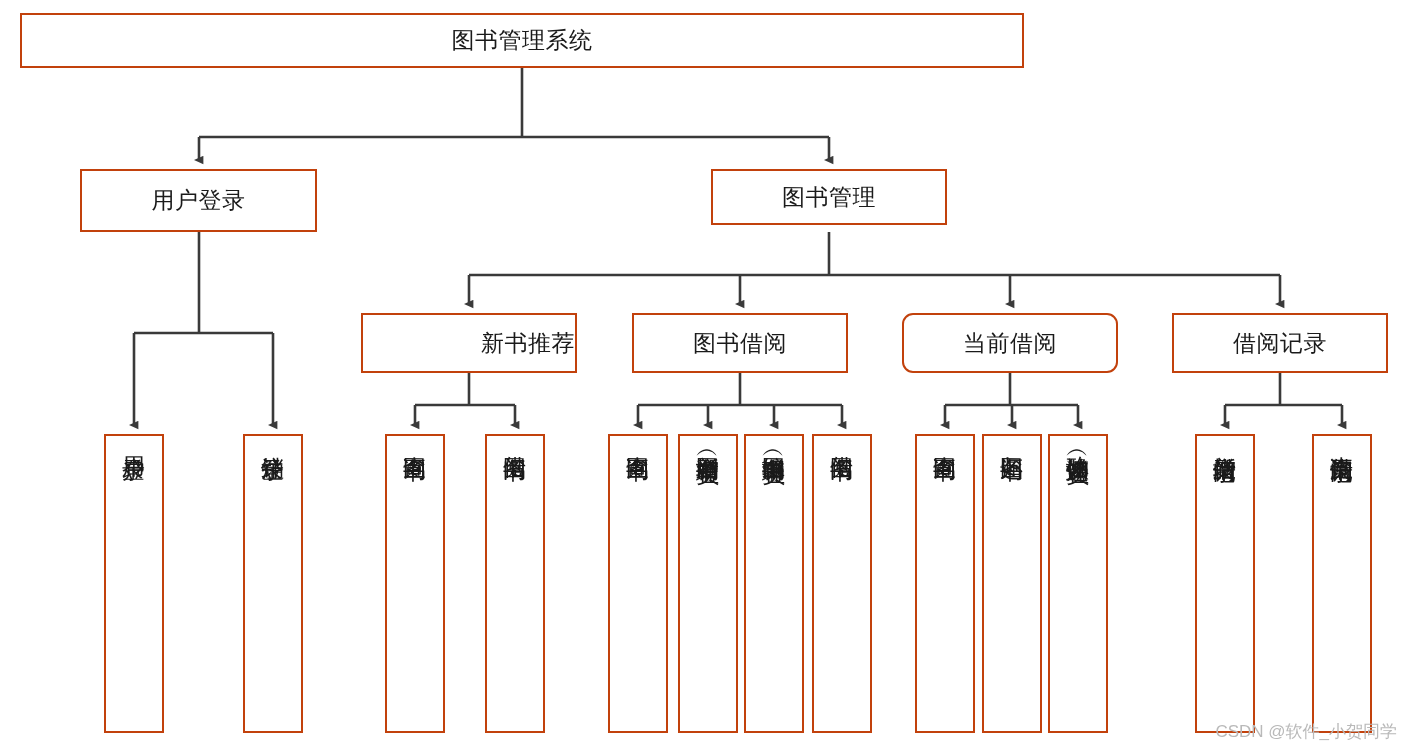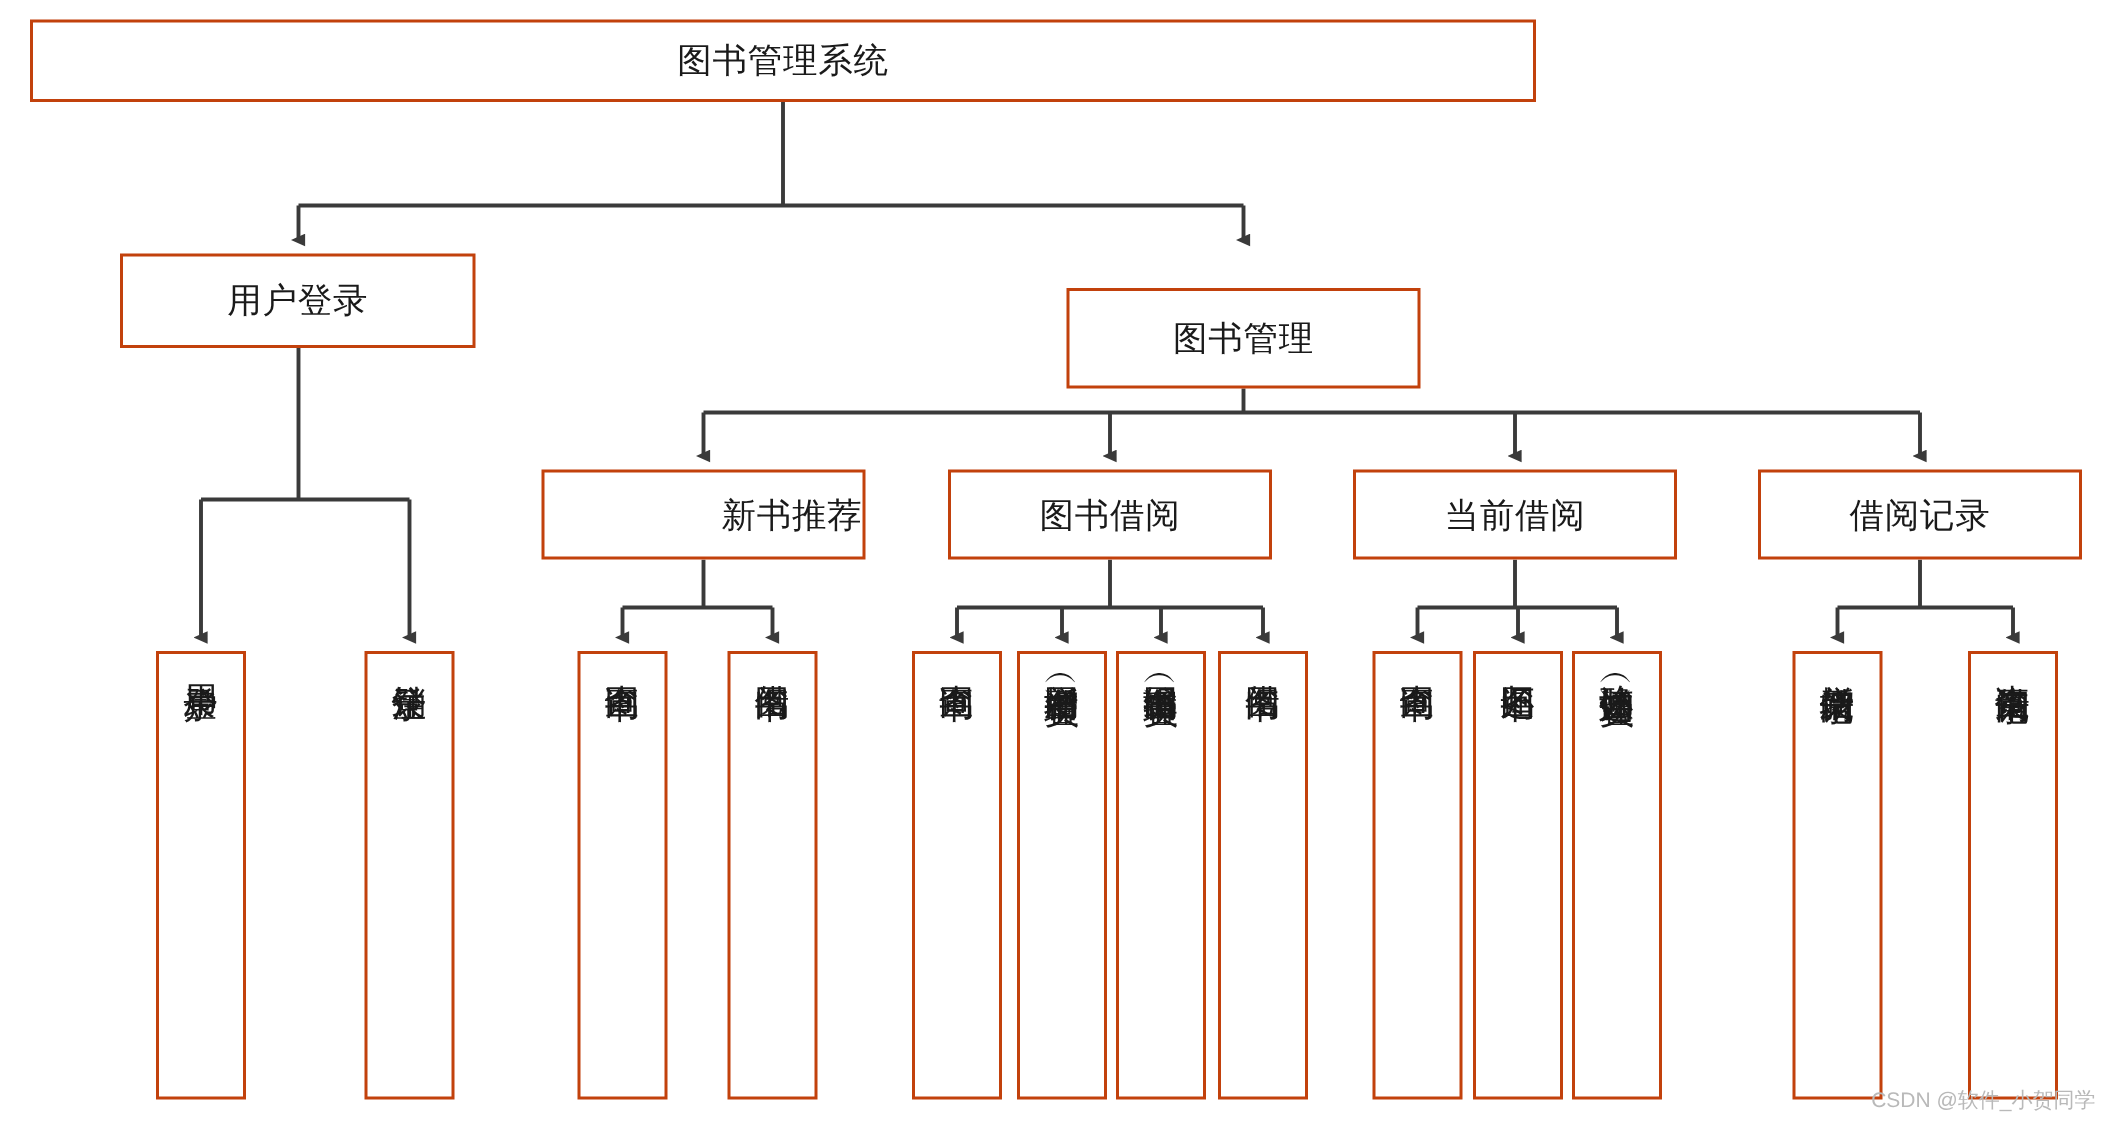--- a/index.html
+++ b/index.html
@@ -50,21 +50,21 @@
     font-size: 23px;
     line-height: 1.14;
     letter-spacing: 1px;
     white-space: nowrap;
     color: #1a1a1a;
   }
   .watermark {
     position: absolute;
     right: 8px;
     bottom: 4px;
-    font-size: 14px;
+    font-size: 17px;
     color: #b9b9b9;
     white-space: nowrap;
     pointer-events: none;
   }
 </style>
 </head>
 <body>
 
 <div id="canvas">
 
@@ -119,31 +119,31 @@
     </g>
   </svg>
 
   <div class="node h" style="left:20px; top:13px; width:1004px; height:55px;">
     <span>图书管理系统</span>
   </div>
 
   <div class="node h" style="left:80px; top:169px; width:237px; height:63px;">
     <span>用户登录</span>
   </div>
-  <div class="node h" style="left:711px; top:169px; width:236px; height:67px;margin-top:23px;">
+  <div class="node h" style="left:711px; top:169px; width:236px; height:56px;">
     <span>图书管理</span>
   </div>
 
   <div class="node h" style="left:361px; top:313px; width:216px; height:60px;justify-content:flex-end;">
     <span>新书推荐</span>
   </div>
   <div class="node h" style="left:632px; top:313px; width:216px; height:60px;">
     <span>图书借阅</span>
   </div>
-  <div class="node h" style="left:902px; top:313px; width:216px; height:60px;">
+  <div class="node h" style="left:902px; top:313px; width:216px; height:60px;border-radius:11px;">
     <span>当前借阅</span>
   </div>
   <div class="node h" style="left:1172px; top:313px; width:216px; height:60px;">
     <span>借阅记录</span>
   </div>
 
   <div class="node leaf" style="left:104px; top:434px; width:60px; height:299px;">
     <span class="vtext">用户登录</span>
   </div>
   <div class="node leaf" style="left:243px; top:434px; width:60px; height:299px;">

